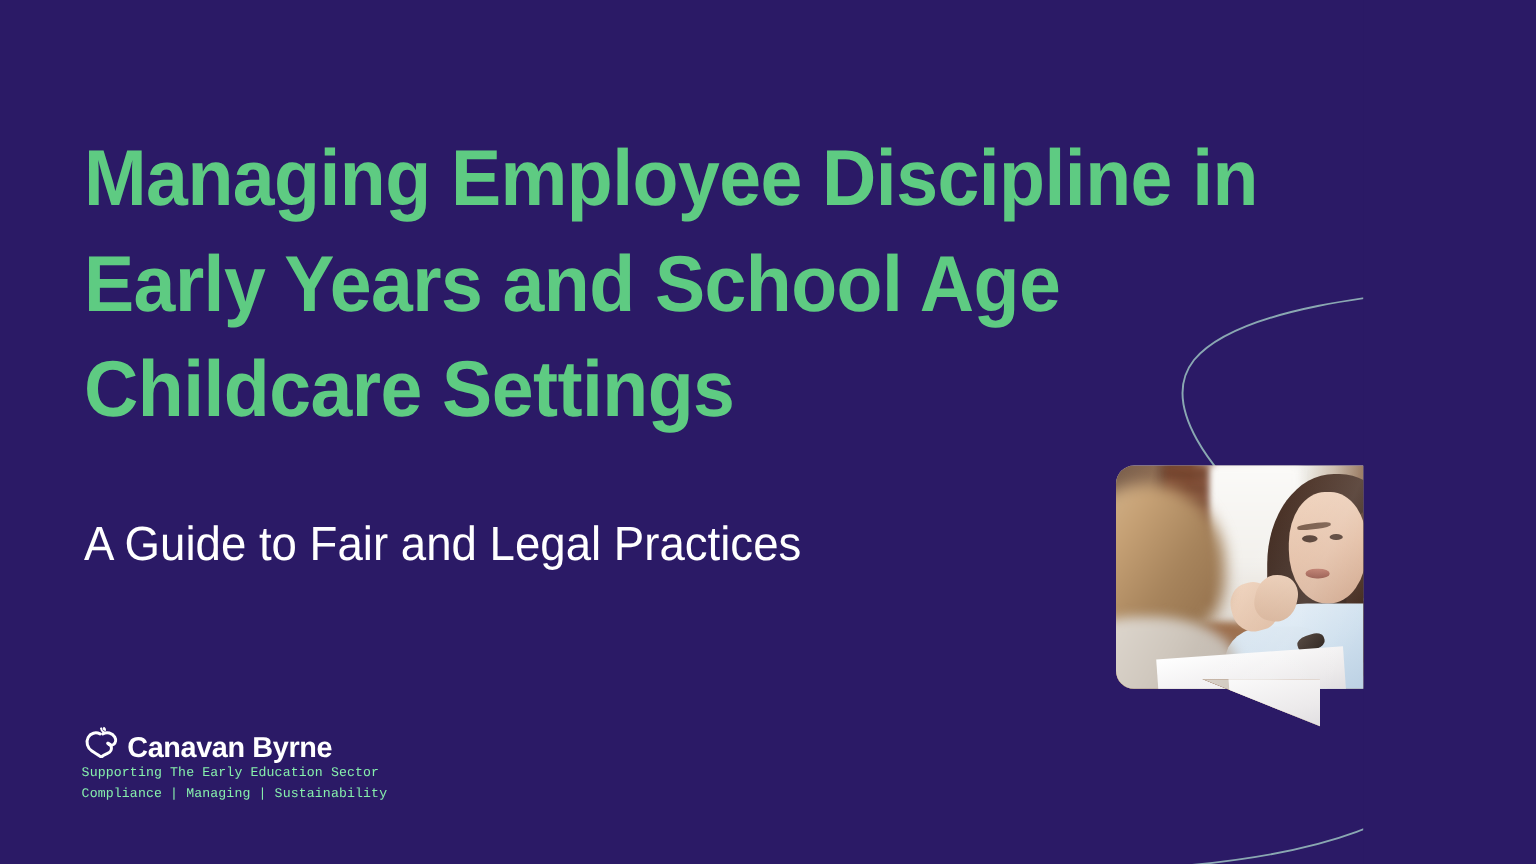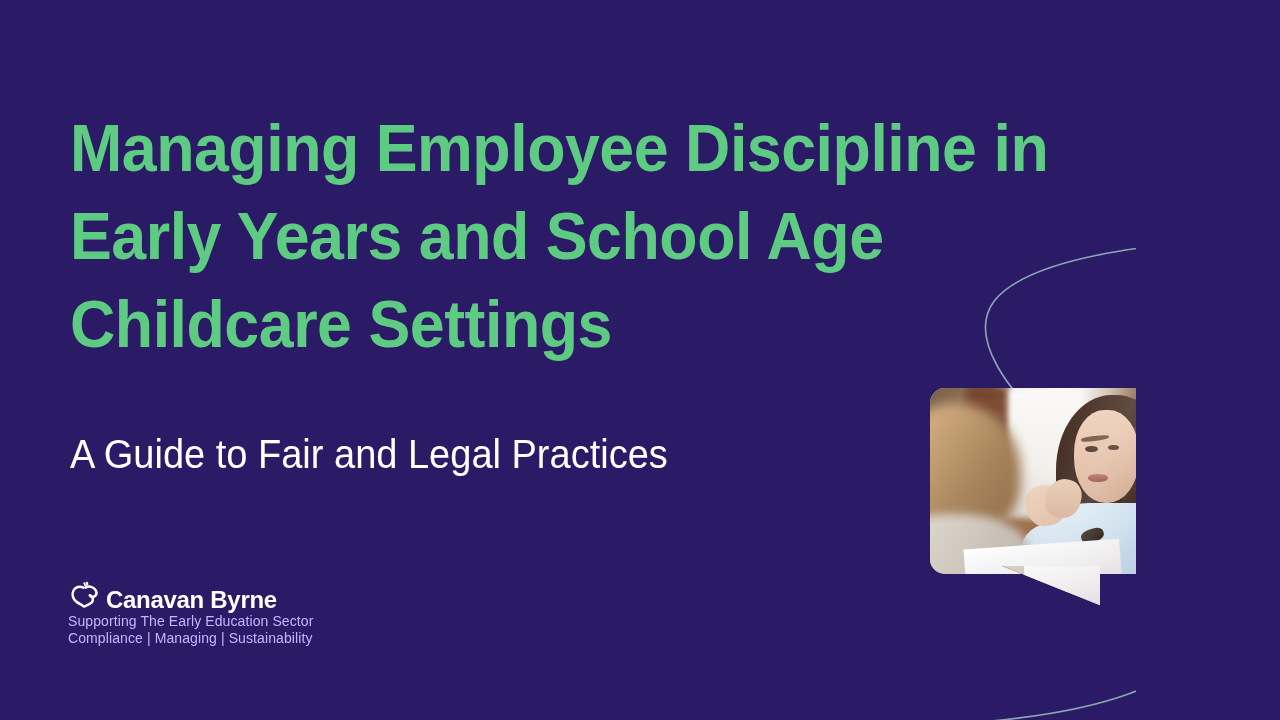--- a/index.html
+++ b/index.html
@@ -59,42 +59,42 @@
     letter-spacing:0px;
     transform:scaleX(0.95);
     transform-origin:left center;
     white-space:nowrap;
   }
 
   
   .logo {
     position:absolute;
     left:68px;
-    top:580px;
+    top:604px;
     width:230px;
   }
   .logo-top {
     display:flex;
     align-items:flex-end;
     gap:4px;
   }
   .logo-mark { width:34px; height:32px; flex:0 0 auto; }
   .logo-name {
     color:#ffffff;
     font-family:"Liberation Sans Narrow","Liberation Sans", sans-serif;
     font-weight:bold;
     font-size:24px;
     line-height:25px;
     letter-spacing:-0.3px;
     white-space:nowrap;
   }
   .logo-tag {
-    color:#c4b5fd;
-    font-family:Liberation Sans, sans-serif;
-    font-size:14px;
+    color:#86efac;
+    font-family:Liberation Mono, monospace;
+    font-size:11px;
     line-height:14.5px;
     letter-spacing:0.1px;
     white-space:nowrap;
     margin-top:2px;
   }
 
   
   .photo-card {
     position:absolute;
     left:930px;

